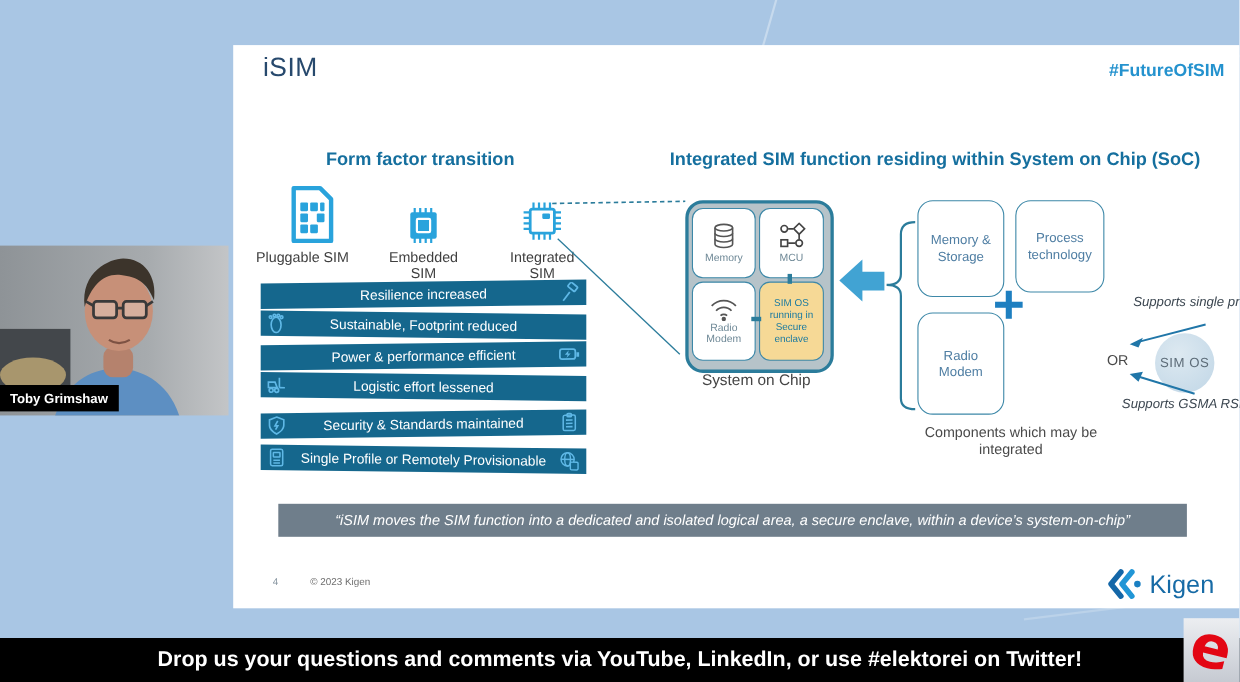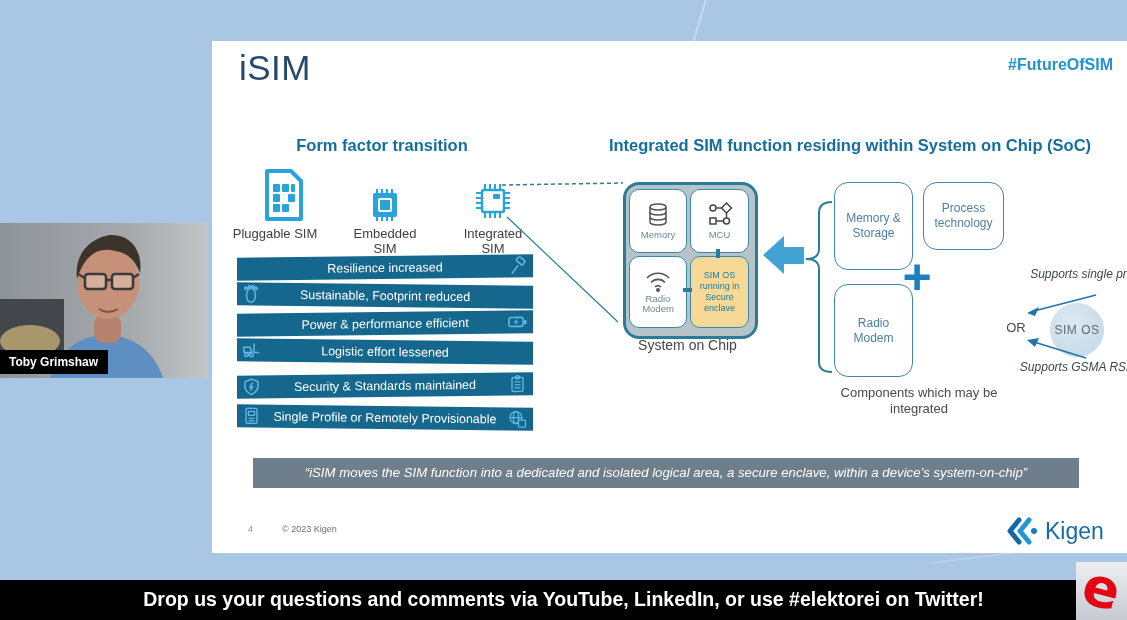--- a/index.html
+++ b/index.html
@@ -7,21 +7,21 @@
   #stage{position:relative;width:1127px;height:620px;background:#a9c6e4;overflow:hidden;}
 
   
   .bgline{position:absolute;background:rgba(255,255,255,.35);}
   .bgl1{left:688px;top:-12px;width:2px;height:140px;transform:rotate(16deg);}
   .bgl2{left:990px;top:40px;width:320px;height:2px;transform:rotate(-23deg);}
   .bgl3{left:930px;top:548px;width:230px;height:2px;transform:rotate(-7deg);opacity:.6;}
 
   
   #slide{position:absolute;left:212px;top:41px;width:915px;height:512px;background:#ffffff;}
-  .slide-title{position:absolute;left:27px;top:7px;font-size:35px;font-weight:500;color:#27496d;letter-spacing:.5px;}
+  .slide-title{position:absolute;left:27px;top:7px;font-size:24px;font-weight:500;color:#27496d;letter-spacing:.5px;}
   .hashtag{position:absolute;right:14px;top:15px;font-size:16px;font-weight:bold;color:#2492ce;}
   .colhead{position:absolute;font-size:16.5px;font-weight:bold;color:#156f9e;text-align:center;}
   .head-left{left:55px;top:95px;width:230px;}
   .head-right{left:378px;top:95px;width:520px;}
 
   
   .ff-icon{position:absolute;}
   .ff-label{position:absolute;font-size:13px;color:#3f3f3f;text-align:center;line-height:1.15;}
 
   
@@ -44,21 +44,21 @@
   .cell-simos{left:478px;top:215px;width:57px;height:70px;background:#f6d996;}
   .cell-simos .ctext{font-size:9px;color:#1b7aa0;line-height:1.25;padding:2px;}
   .conn{position:absolute;background:#2b7c9b;}
   .soc-caption{position:absolute;left:405px;top:296px;width:141px;text-align:center;font-size:14px;color:#454545;}
 
   
   .cbox{position:absolute;background:#fff;border:1.5px solid #3d88a8;border-radius:14px;
         display:flex;align-items:center;justify-content:center;text-align:center;
         font-size:12px;color:#4f7ea3;line-height:1.25;padding:4px;box-sizing:border-box;}
   .cbox1{left:622px;top:141px;width:79px;height:88px;}
-  .cbox2{left:711px;top:141px;width:81px;height:68px;}
+  .cbox2{left:711px;top:141px;width:81px;height:84px;}
   .cbox3{left:622px;top:243px;width:79px;height:93px;}
   .cbox4{left:711px;top:243px;width:81px;height:93px;background:#f6d996;color:#1b7aa0;}
   .plus{position:absolute;left:685px;top:208px;width:40px;height:56px;line-height:56px;text-align:center;
         font-size:50px;font-weight:bold;color:#1e7fc0;}
   .note{position:absolute;font-style:italic;font-size:12px;color:#3b4650;text-align:center;line-height:1.2;}
   .note-top{left:790px;top:226px;width:125px;margin-left:25px;}
   .note-bottom{left:800px;top:319px;width:130px;}
   .or-label{position:absolute;left:789px;top:279px;width:30px;text-align:center;font-size:13px;color:#4a4a4a;}
   .simos-circle{position:absolute;left:838px;top:262px;width:54px;height:54px;border-radius:50%;
         background:radial-gradient(circle at 40% 35%,#dde9f1,#c0d6e6);display:flex;align-items:center;

